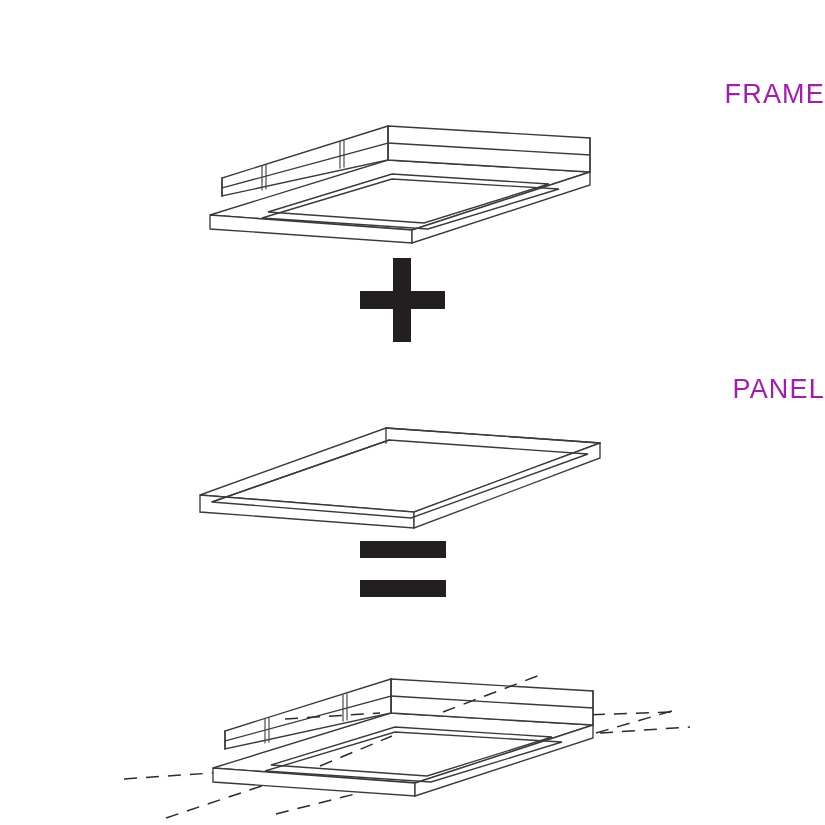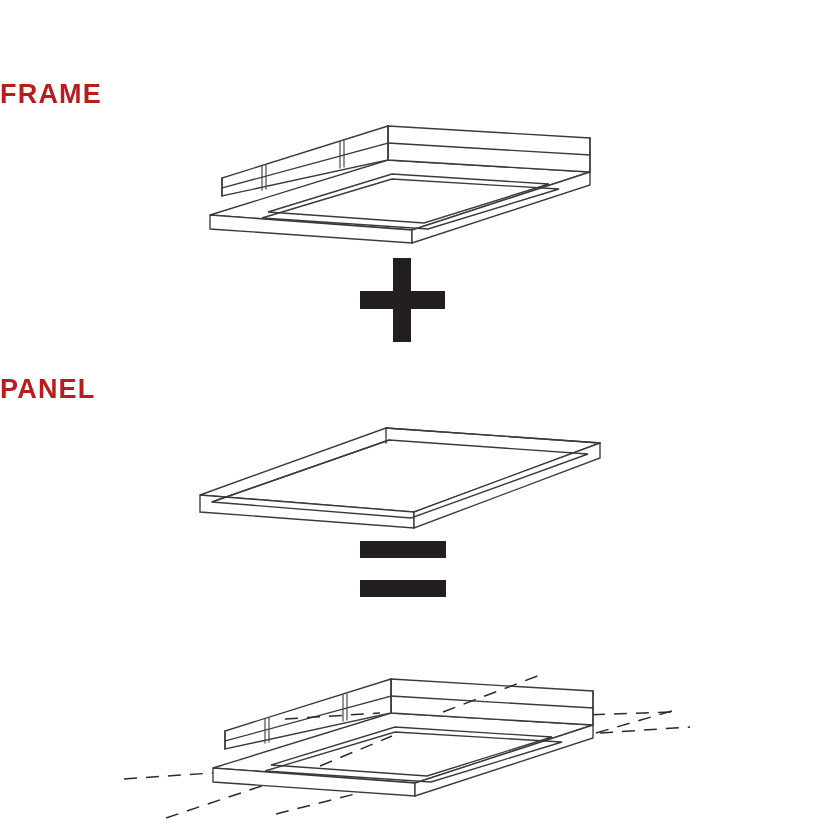--- a/index.html
+++ b/index.html
@@ -16,25 +16,25 @@
   }
   #stage {
     position: relative;
     width: 825px;
     height: 825px;
     background: #ffffff;
   }
   .section-label {
     position: absolute;
     font-family: "Liberation Sans", sans-serif;
-    font-weight: bold;
-    color: #b91c1c;
+    font-weight: normal;
+    color: #a21caf;
     letter-spacing: 0.5px;
     white-space: nowrap;
-    text-align: left;
+    text-align: right;
     line-height: 1;
   }
   #label-frame {
     left: 0; right: 0;
     top: 81px;
     font-size: 27px;
     letter-spacing: 1.2px;
   }
   #label-panel {
     left: 0; right: 0;

